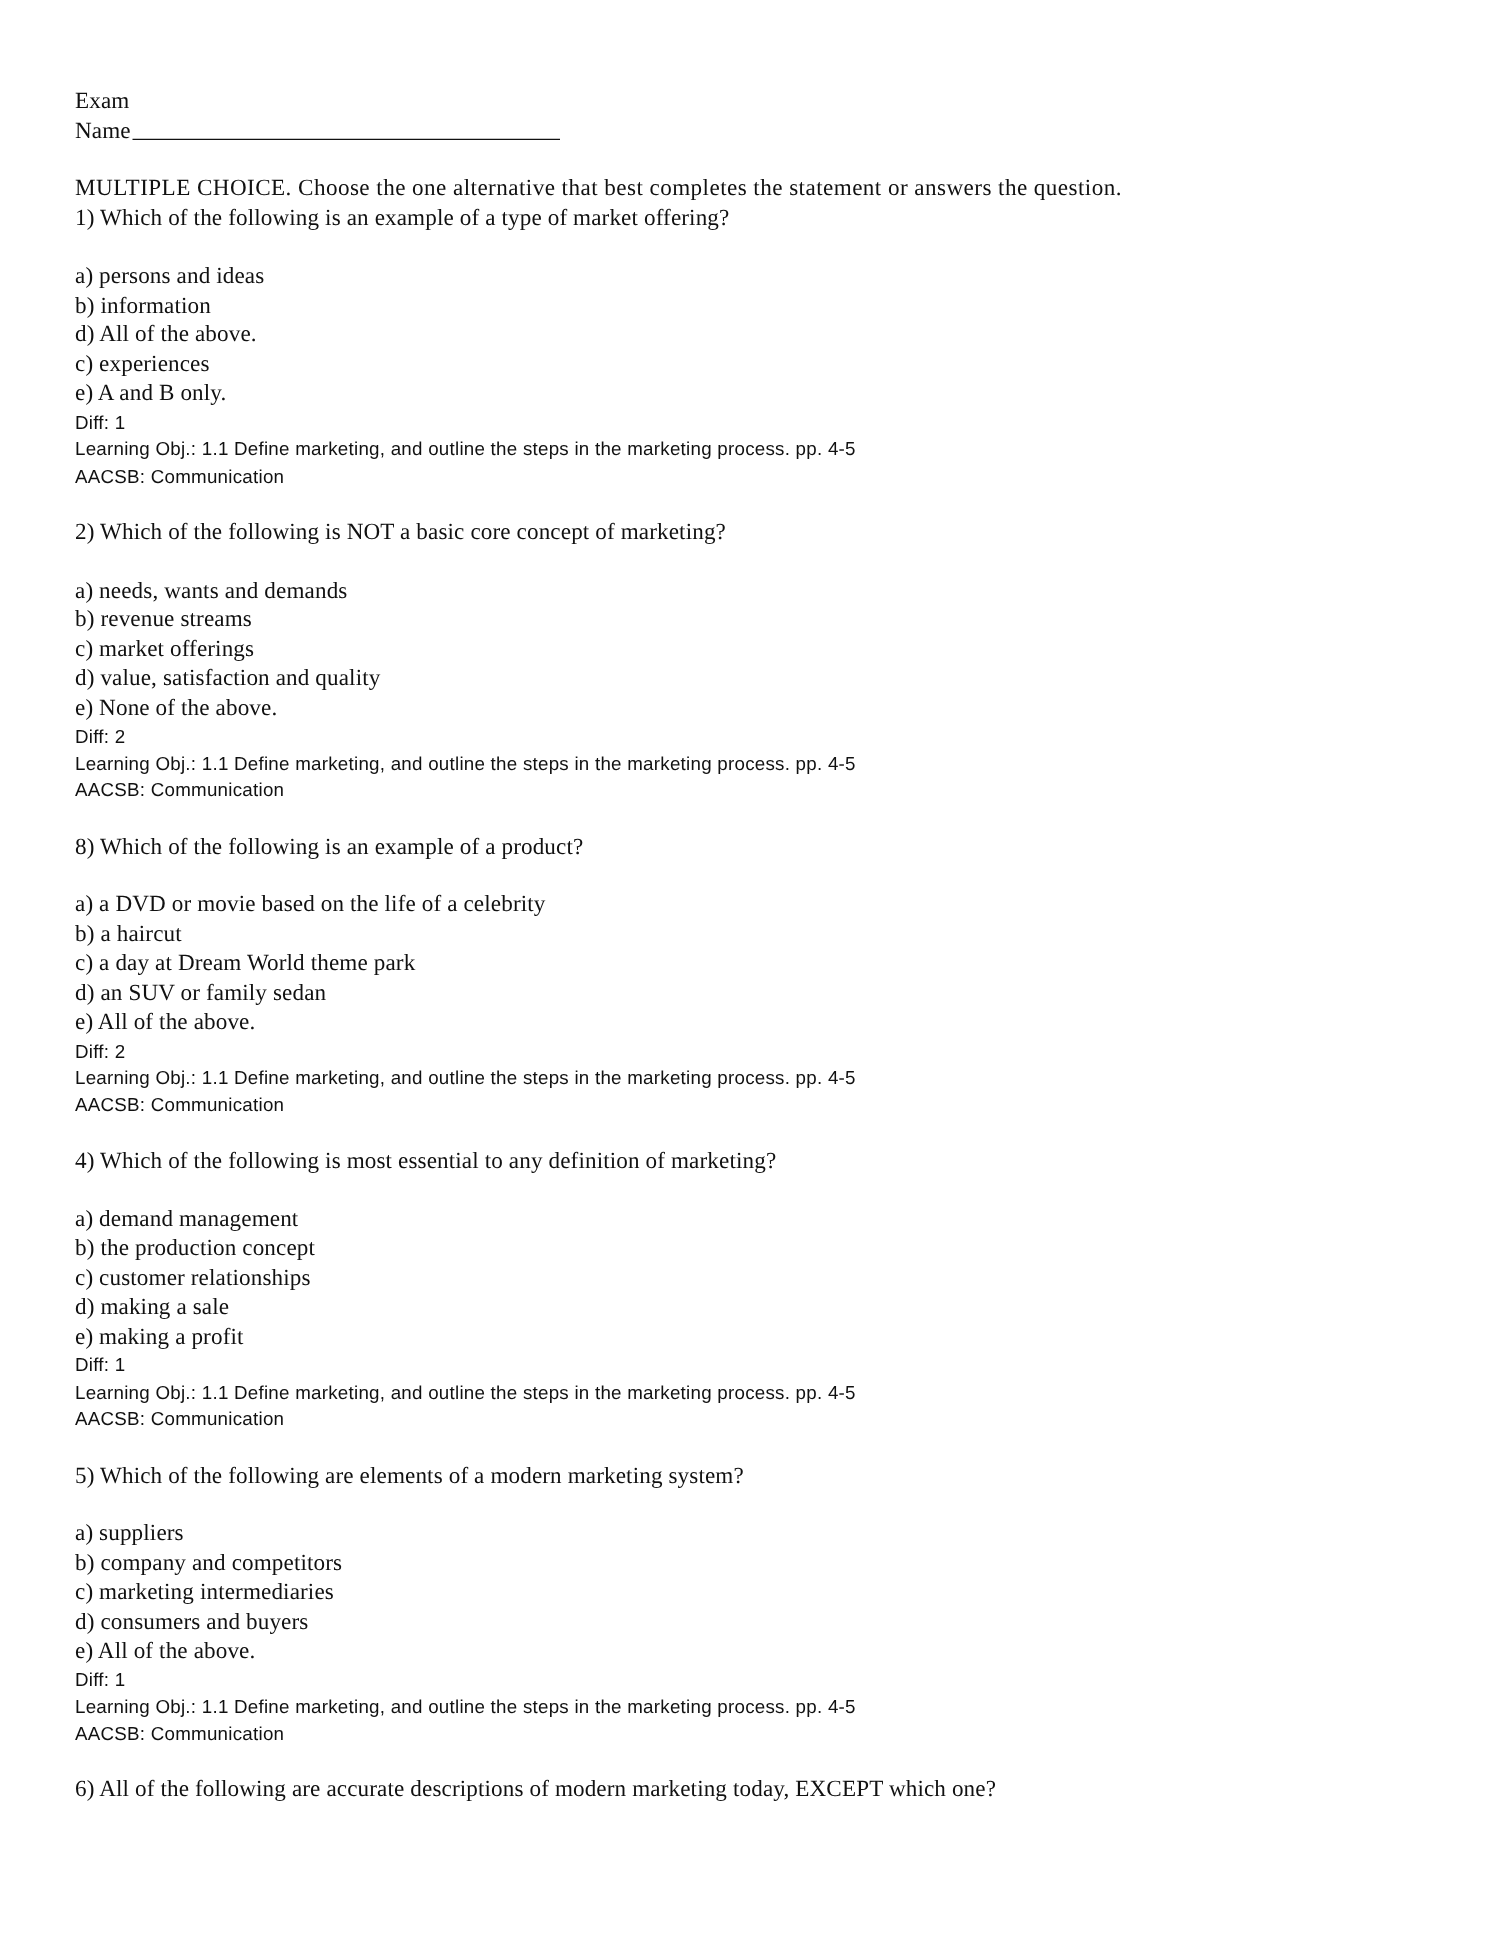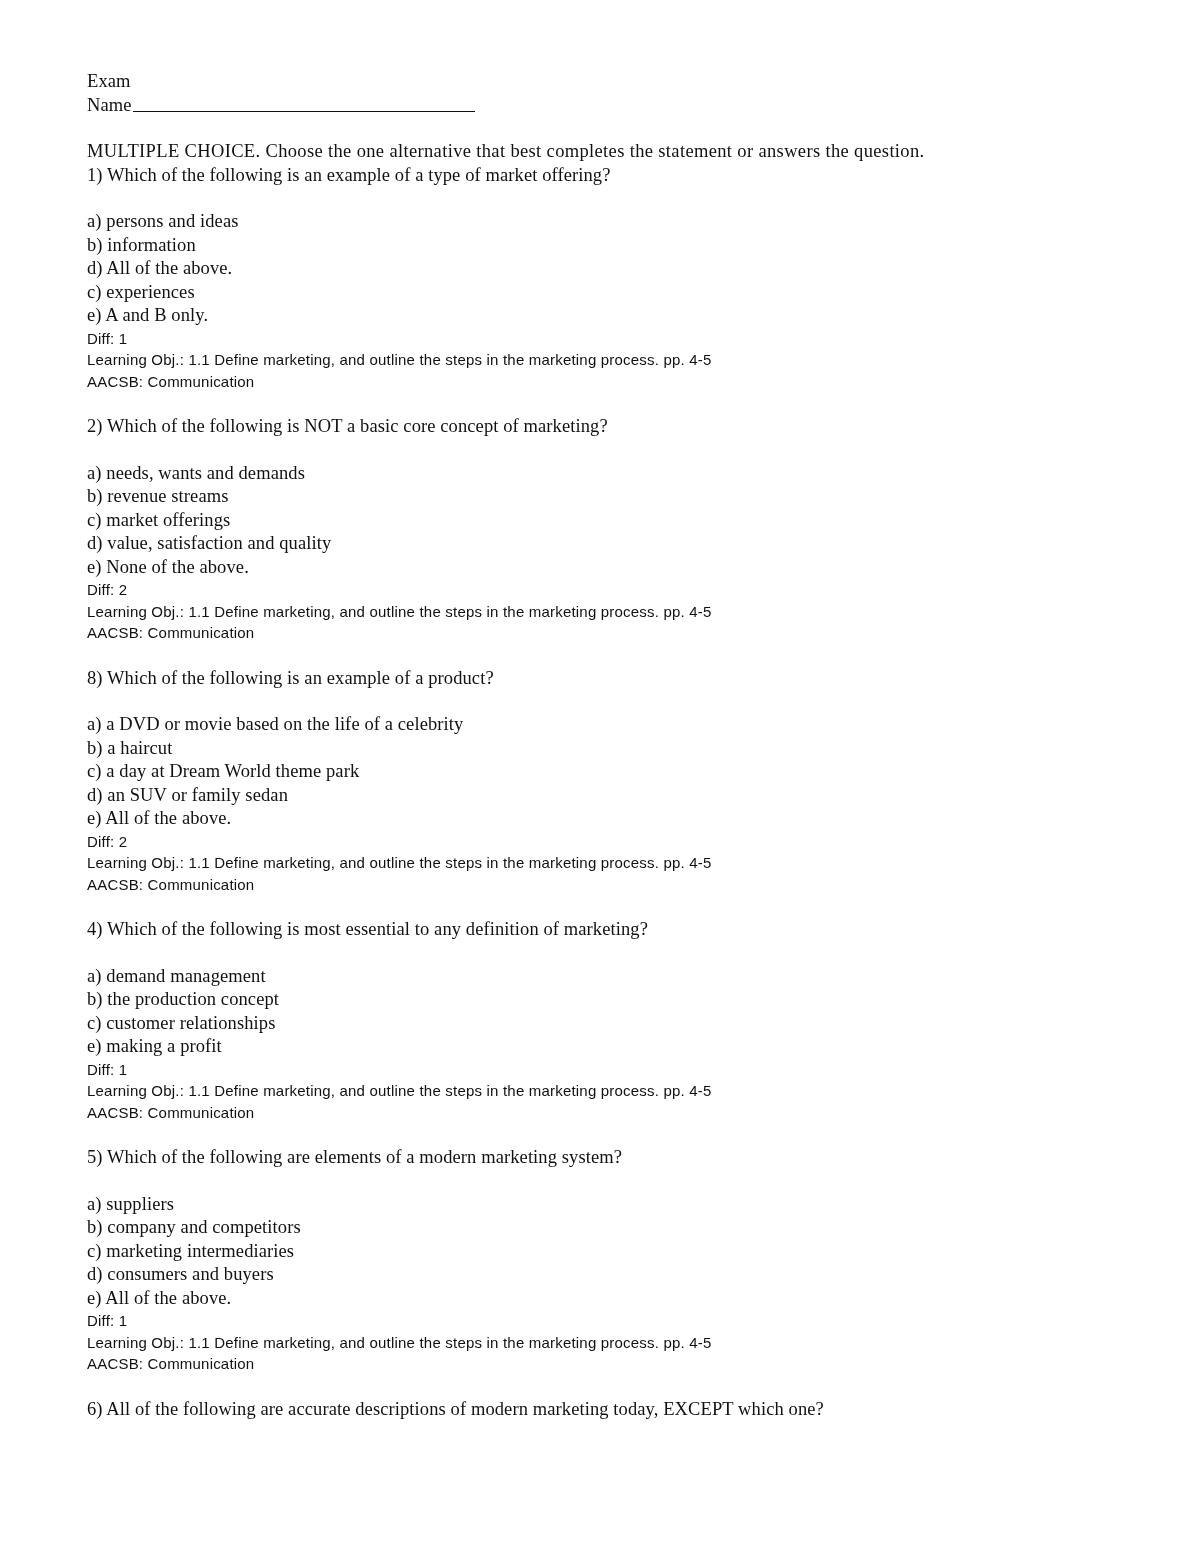--- a/index.html
+++ b/index.html
@@ -10,21 +10,21 @@
     body {
       width: 1200px;
       height: 1553px;
       position: relative;
       overflow: hidden;
       color: #111111;
       font-family: "DejaVu Serif", "Liberation Serif", serif;
     }
     .page {
       position: absolute;
-      left: 87px;
+      left: 60px;
       top: 70px;
       width: 1060px;
     }
     .line {
       font-family: "Liberation Serif", "DejaVu Serif", serif;
       font-size: 18.5px;
       line-height: 23.5px;
       height: 23.5px;
       white-space: nowrap;
       letter-spacing: 0.1px;
@@ -110,20 +110,21 @@
     <div class="meta">AACSB:  Communication</div>
   </div>
   <div class="sep"></div>
 
   <div class="question-block">
     <div class="line">4) Which of the following is most essential to any definition of marketing?</div>
     <div class="q-gap"></div>
     <div class="line">a) demand management</div>
     <div class="line">b) the production concept</div>
     <div class="line">c) customer relationships</div>
+    <div class="line">d) making a sale</div>
     <div class="line">e) making a profit</div>
     <div class="meta">Diff: 1</div>
     <div class="meta">Learning Obj.:  1.1 Define marketing, and outline the steps in the marketing process. pp. 4-5</div>
     <div class="meta">AACSB:  Communication</div>
   </div>
   <div class="sep"></div>
 
   <div class="question-block">
     <div class="line">5) Which of the following are elements of a modern marketing system?</div>
     <div class="q-gap"></div>

